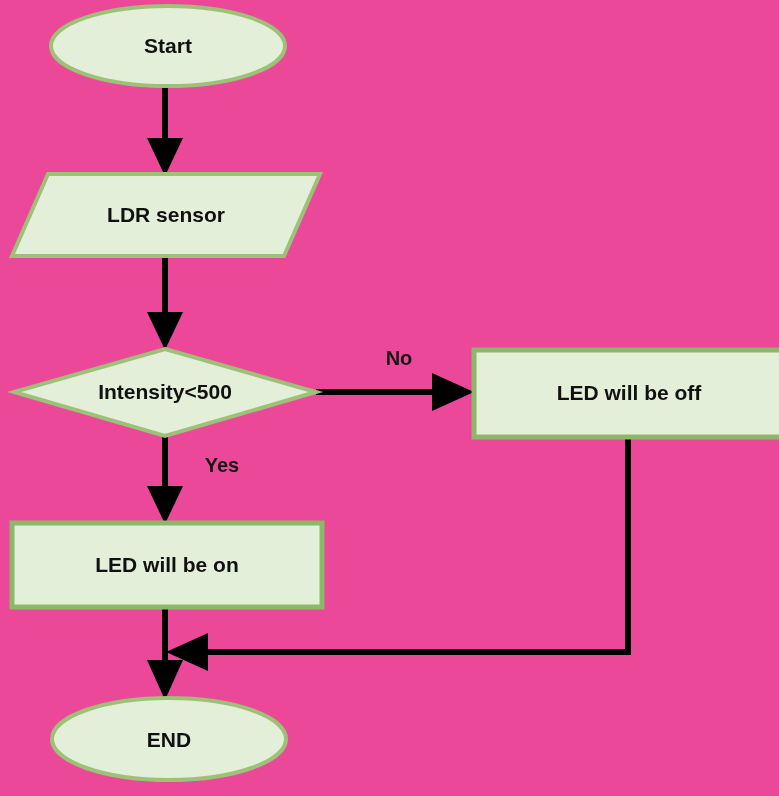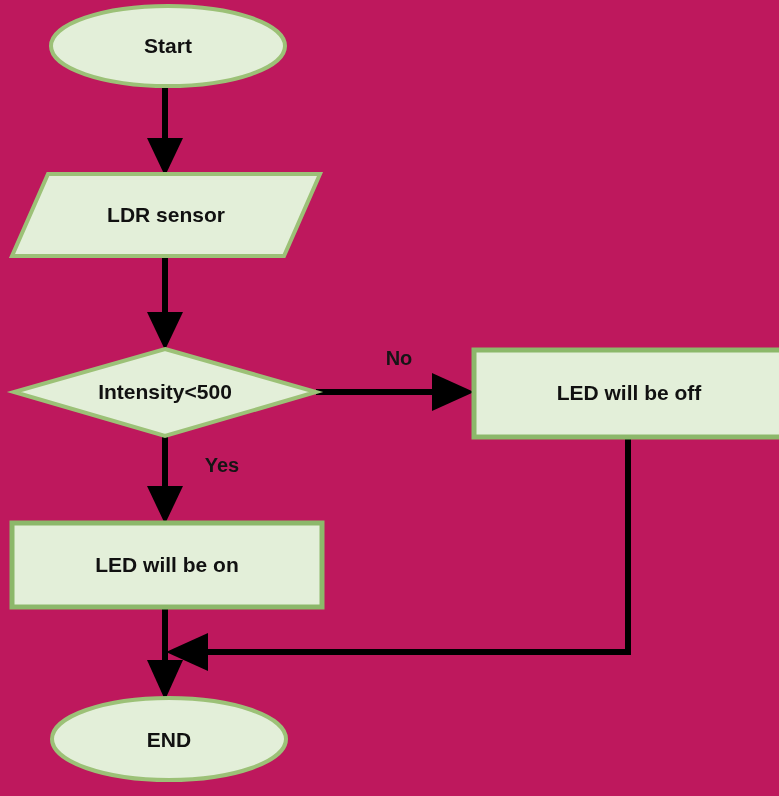--- a/index.html
+++ b/index.html
@@ -11,21 +11,21 @@
   body {
     width: 779px;
     height: 796px;
     font-family: "Liberation Sans", sans-serif;
     overflow: hidden;
   }
   #flowchart-canvas {
     position: relative;
     width: 779px;
     height: 796px;
-    background: #be185d;
+    background: #ec4899;
   }
   #flow-svg {
     position: absolute;
     top: 0;
     left: 0;
     width: 779px;
     height: 796px;
     display: block;
   }
   .node-label {

